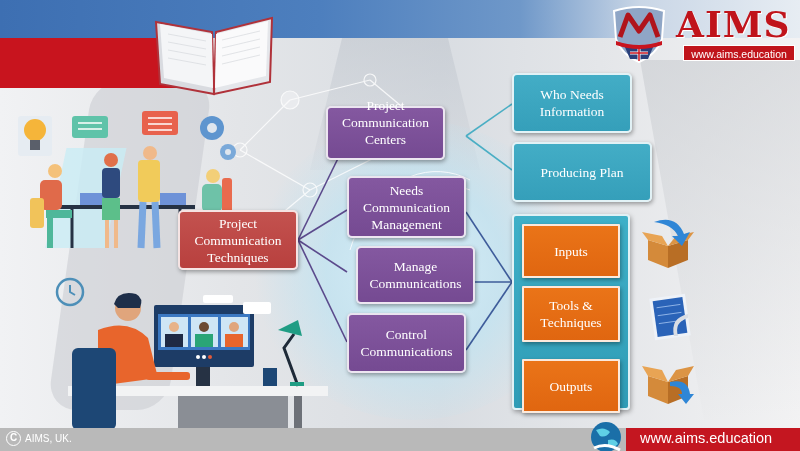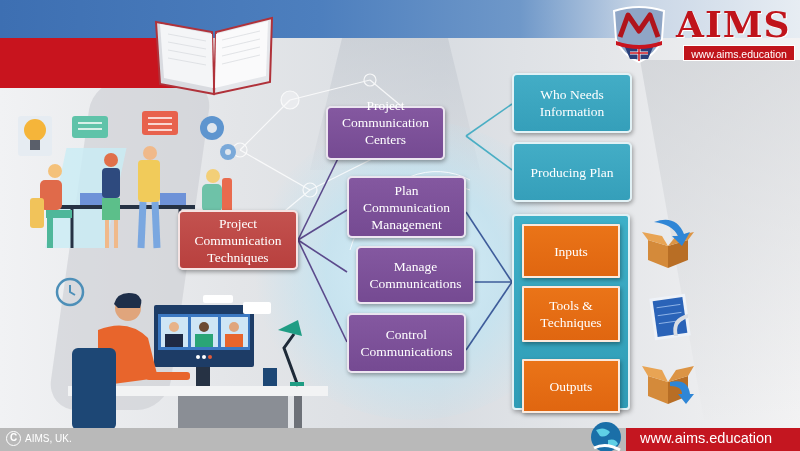--- a/index.html
+++ b/index.html
@@ -245,33 +245,33 @@
   </svg>
 
   <div class="box red" style="left:178px;top:210px;width:120px;height:60px;">
     <span>Project Communication Techniques</span>
   </div>
 
   <div class="box purple" style="left:326px;top:106px;width:119px;height:54px;align-items:flex-end;">
     <span>Project Communication Centers</span>
   </div>
   <div class="box purple" style="left:347px;top:176px;width:119px;height:62px;">
-    <span>Plan Communication Management</span>
+    <span>Needs Communication Management</span>
   </div>
   <div class="box purple" style="left:356px;top:246px;width:119px;height:58px;">
     <span>Manage Communications</span>
   </div>
   <div class="box purple" style="left:347px;top:313px;width:119px;height:60px;">
     <span>Control Communications</span>
   </div>
 
   <div class="box teal" style="left:512px;top:73px;width:120px;height:60px;">
     <span>Who Needs Information</span>
   </div>
-  <div class="box teal" style="left:512px;top:142px;width:120px;height:60px;">
+  <div class="box teal" style="left:512px;top:142px;width:140px;height:60px;">
     <span>Producing Plan</span>
   </div>
 
   <div class="group-panel"></div>
   <div class="box orange" style="left:522px;top:224px;width:98px;height:54px;">
     <span>Inputs</span>
   </div>
   <div class="box orange" style="left:522px;top:286px;width:98px;height:56px;">
     <span>Tools &amp; Techniques</span>
   </div>

